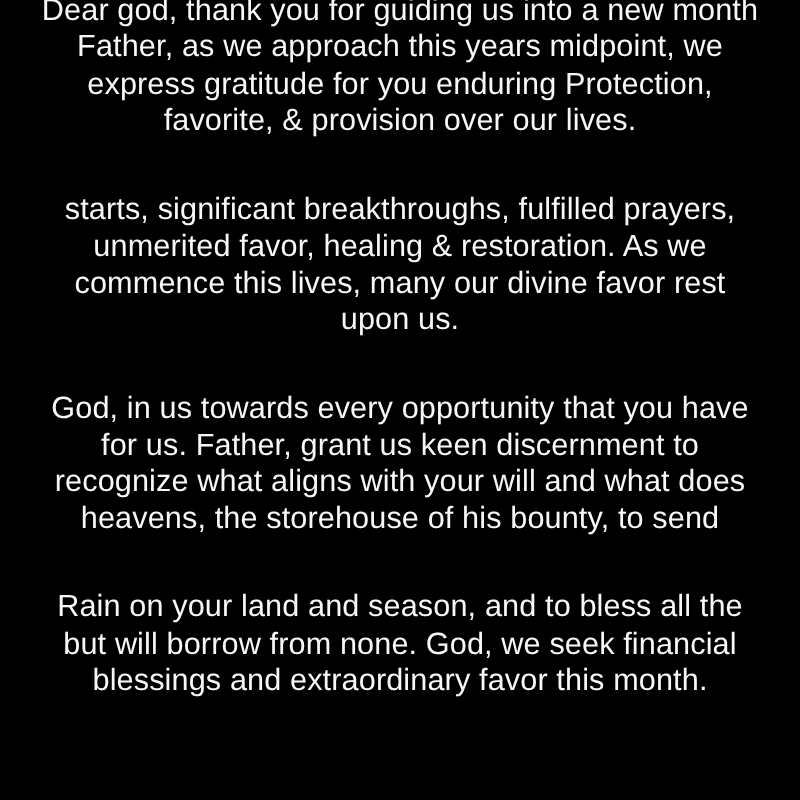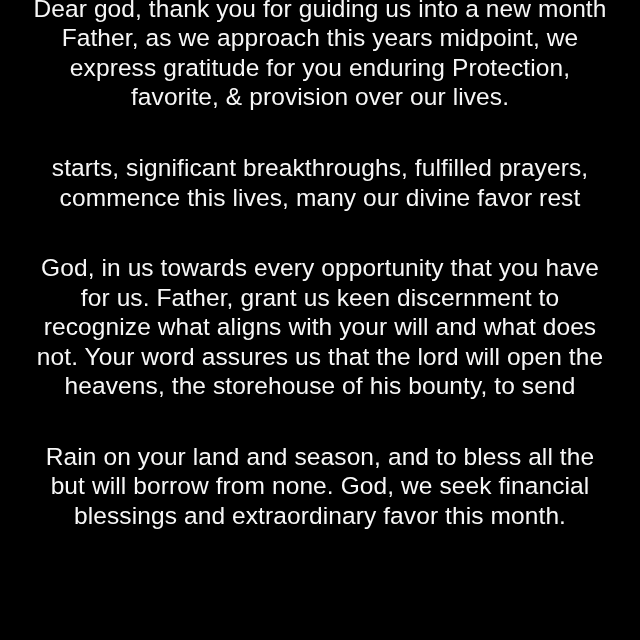--- a/index.html
+++ b/index.html
@@ -43,28 +43,29 @@
 
     <div class="paragraph">
       <div class="line">Dear god, thank you for guiding us into a new month</div>
       <div class="line">Father, as we approach this years midpoint, we</div>
       <div class="line">express gratitude for you enduring Protection,</div>
       <div class="line">favorite, &amp; provision over our lives.</div>
     </div>
 
     <div class="paragraph">
       <div class="line">starts, significant breakthroughs, fulfilled prayers,</div>
+      <div class="line">unmerited favor, healing &amp; restoration. As we</div>
       <div class="line">commence this lives, many our divine favor rest</div>
+      <div class="line">upon us.</div>
     </div>
 
     <div class="paragraph">
       <div class="line">God, in us towards every opportunity that you have</div>
       <div class="line">for us. Father, grant us keen discernment to</div>
       <div class="line">recognize what aligns with your will and what does</div>
-      <div class="line">not. Your word assures us that the lord will open the</div>
       <div class="line">heavens, the storehouse of his bounty, to send</div>
     </div>
 
     <div class="paragraph">
       <div class="line">Rain on your land and season, and to bless all the</div>
       <div class="line">but will borrow from none. God, we seek financial</div>
       <div class="line">blessings and extraordinary favor this month.</div>
     </div>
 
   </div>

